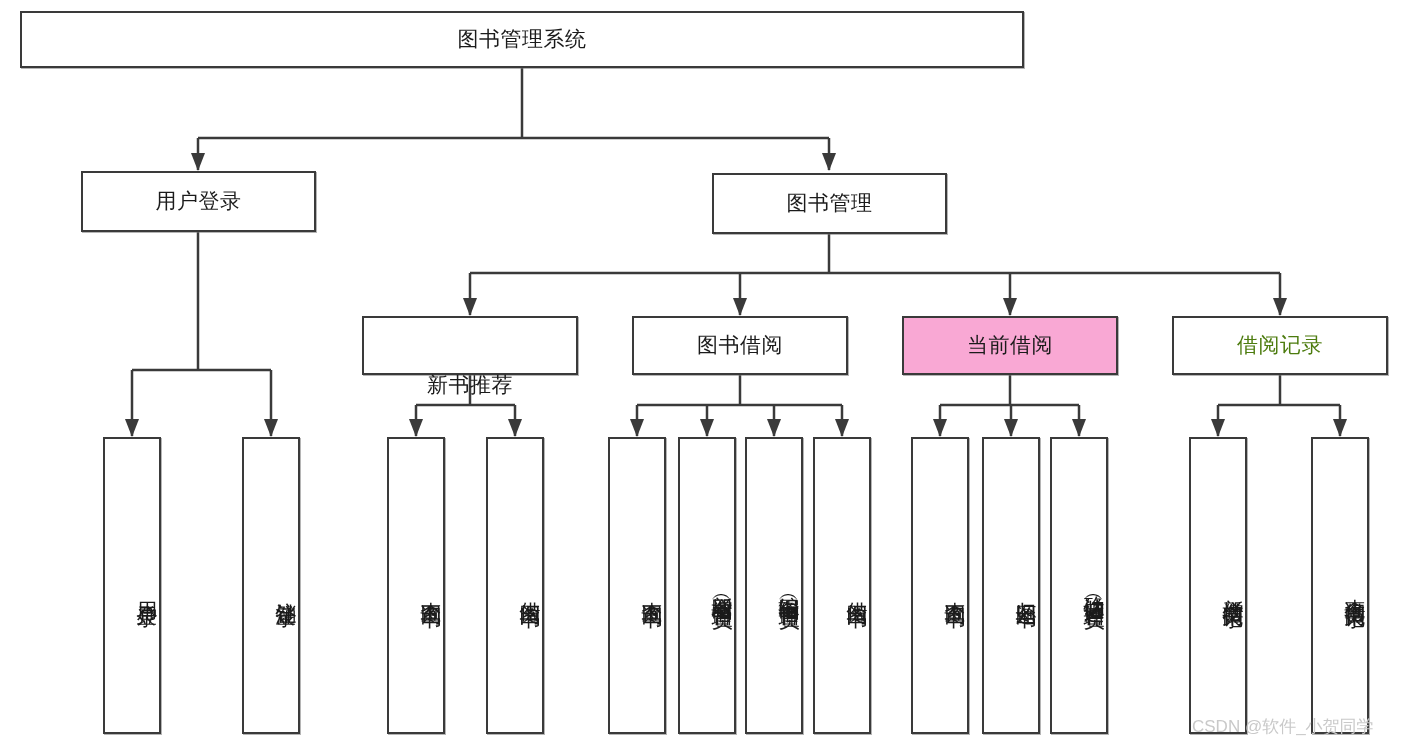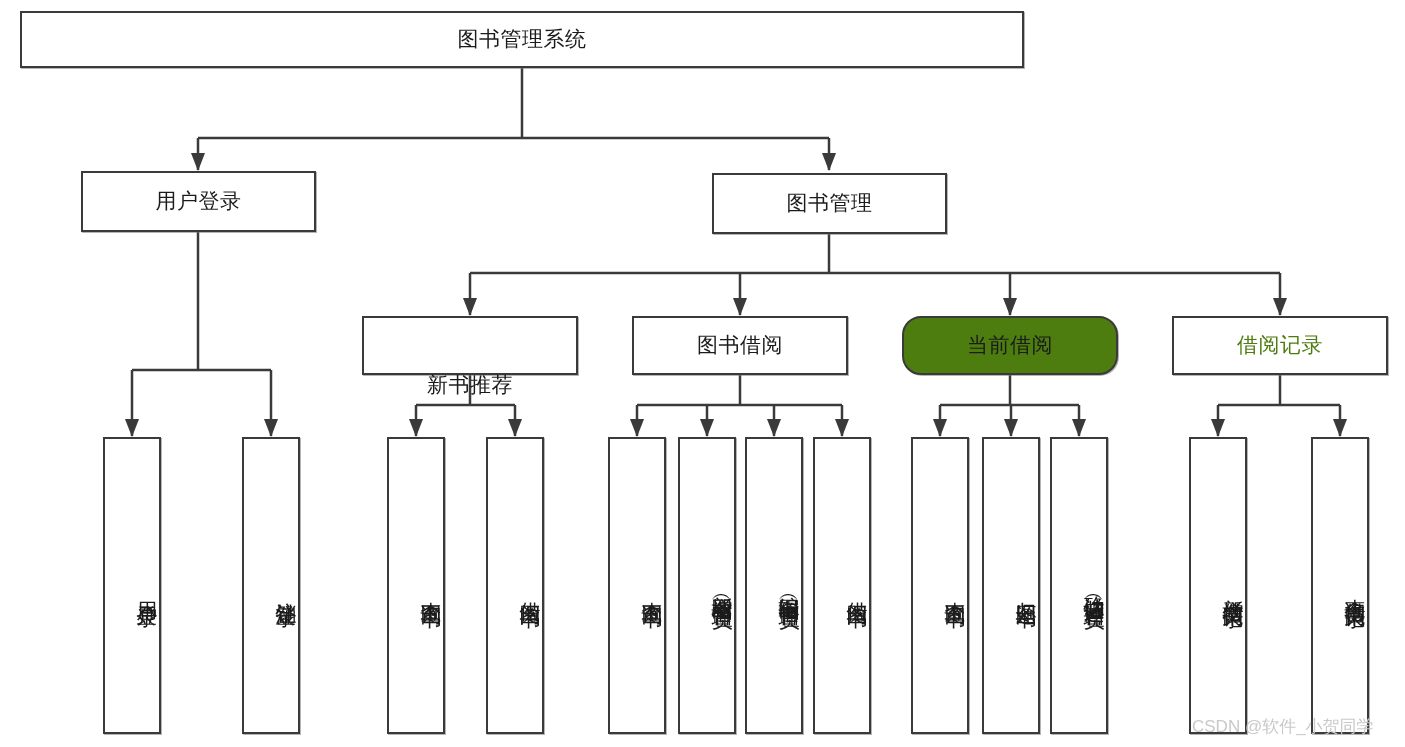--- a/index.html
+++ b/index.html
@@ -142,21 +142,21 @@
       </div>
       <div class="node-box" style="left: 712px; top: 173px; width: 235px; height: 61px; border-color: rgb(58, 58, 58); background: rgb(255, 255, 255);">
         <span class="node-label" style="color: rgb(27, 27, 27);">图书管理</span>
       </div>
       <div class="node-box" style="left: 362px; top: 316px; width: 216px; height: 59px; border-color: rgb(58, 58, 58); background: rgb(255, 255, 255);">
         <span class="node-label" style="color: rgb(27, 27, 27); margin-top: 40px;">新书推荐</span>
       </div>
       <div class="node-box" style="left: 632px; top: 316px; width: 216px; height: 59px; border-color: rgb(58, 58, 58); background: rgb(255, 255, 255);">
         <span class="node-label" style="color: rgb(27, 27, 27);">图书借阅</span>
       </div>
-      <div class="node-box" style="left: 902px; top: 316px; width: 216px; height: 59px; border-color: rgb(58, 58, 58); background: #4d7c0f; border-radius: 19px;">
+      <div class="node-box" style="left: 902px; top: 316px; width: 216px; height: 59px; border-color: rgb(58, 58, 58); background: #f9a8d4;">
         <span class="node-label" style="color: rgb(27, 27, 27);">当前借阅</span>
       </div>
       <div class="node-box" style="left: 1172px; top: 316px; width: 216px; height: 59px; border-color: rgb(58, 58, 58); background: rgb(255, 255, 255);">
         <span class="node-label" style="color: #4d7c0f;">借阅记录</span>
       </div>
       <div class="node-box vertical" style="left: 103px; top: 437px; width: 58px; height: 297px; border-color: rgb(58, 58, 58); background: rgb(255, 255, 255);">
         <span class="node-label" style="color: rgb(27, 27, 27);">用户登录</span>
       </div>
       <div class="node-box vertical" style="left: 242px; top: 437px; width: 58px; height: 297px; border-color: rgb(58, 58, 58); background: rgb(255, 255, 255);">
         <span class="node-label" style="color: rgb(27, 27, 27);">注销登录</span>

